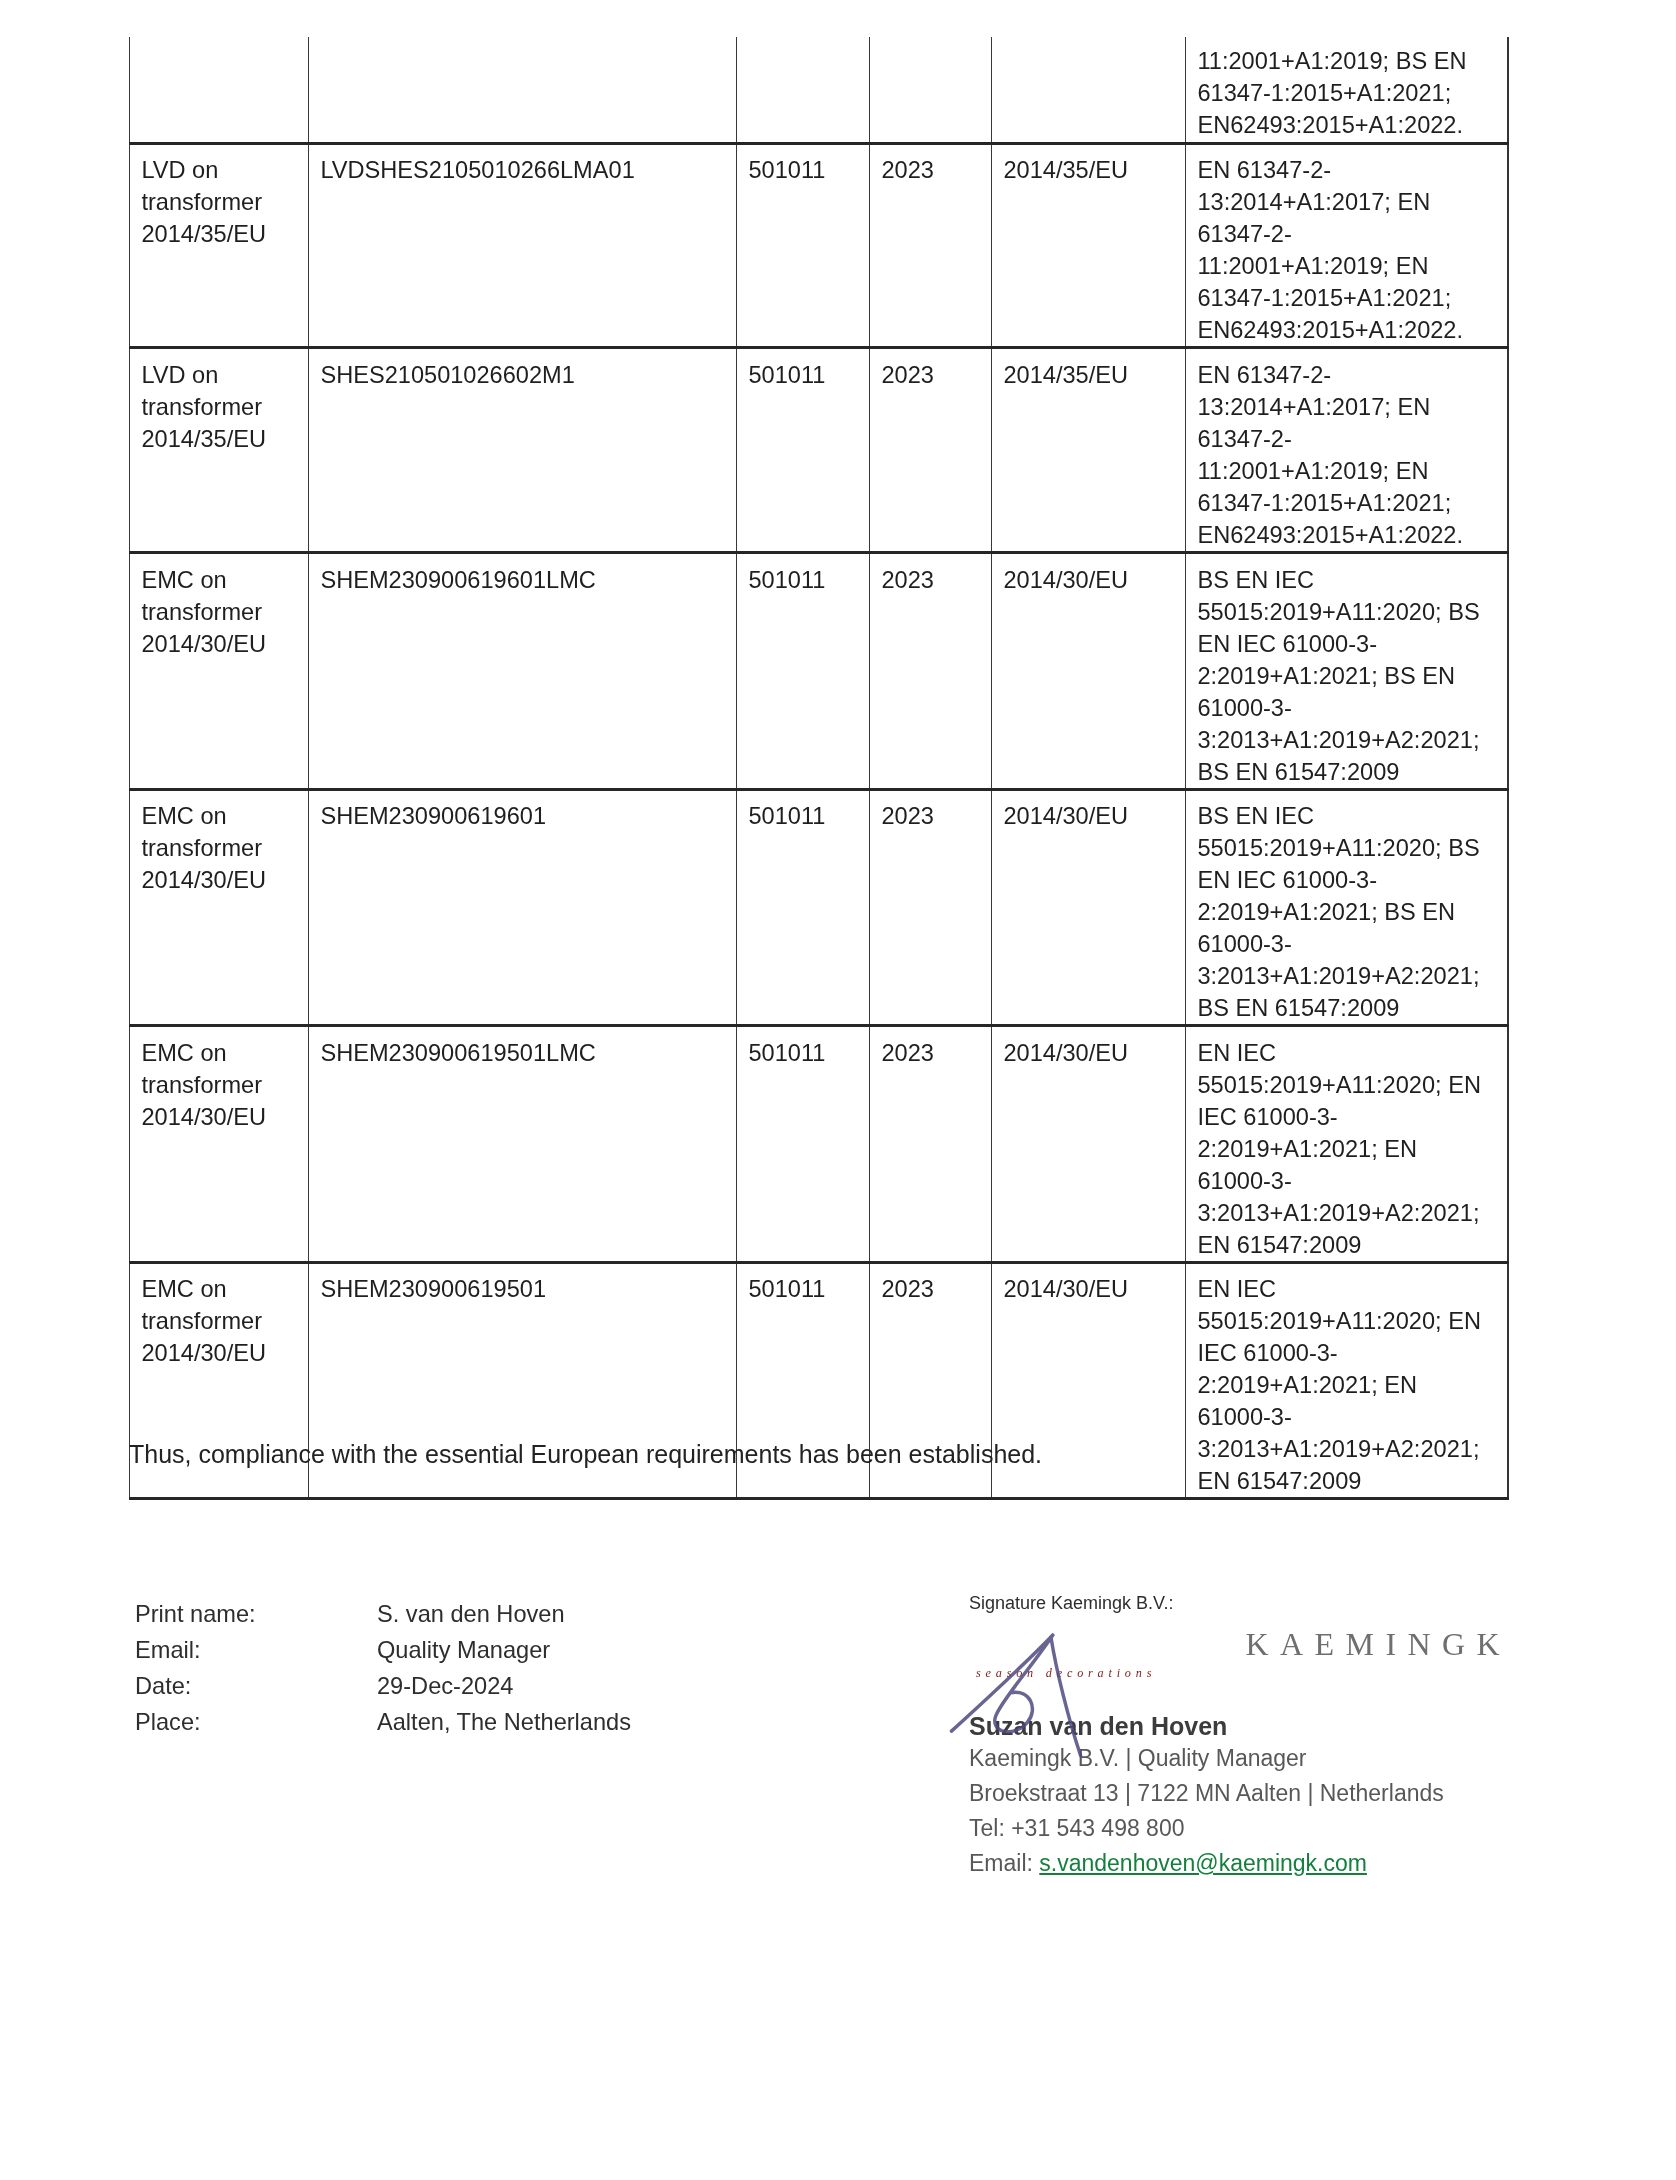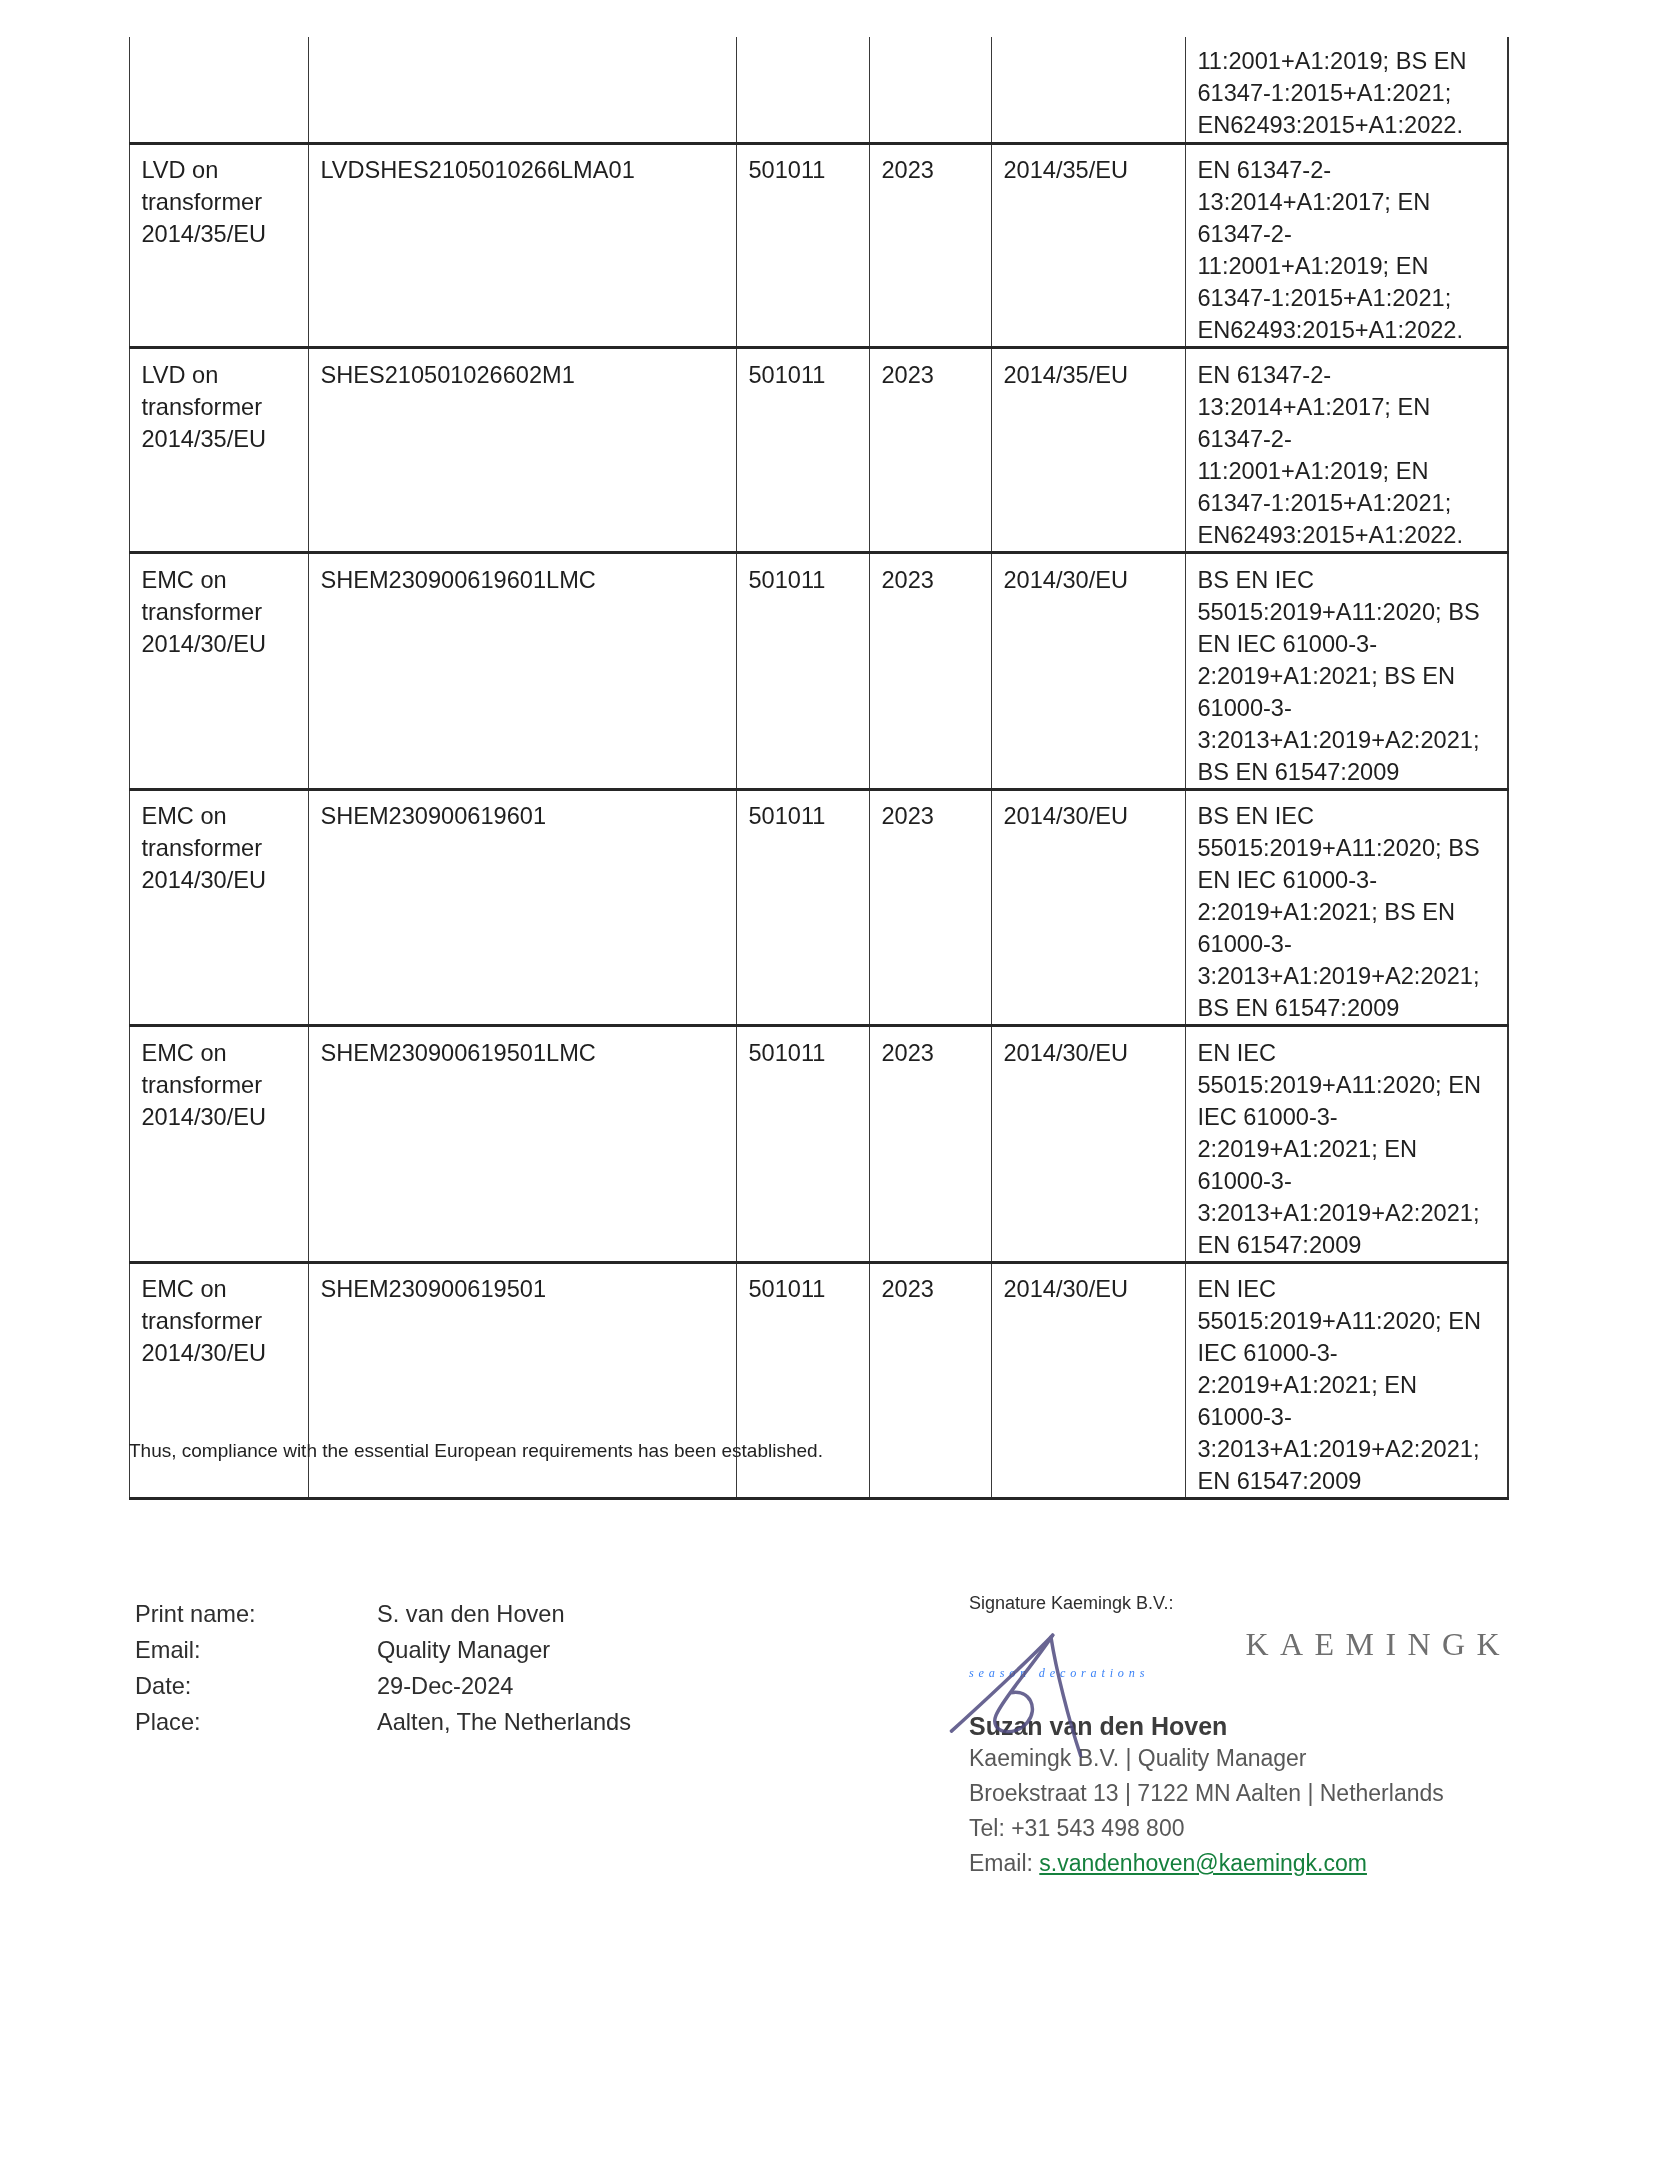--- a/index.html
+++ b/index.html
@@ -34,21 +34,21 @@
   .doc-table tr.r1 td{height:190px;}
   .doc-table tr.r2 td{height:191px;}
   .doc-table tr.r3 td{height:218px;}
   .doc-table tr.r4 td{height:220px;}
   .doc-table tr.r5 td{height:221px;}
   .doc-table tr.r6 td{height:222px;}
 
   
   .thus{
     position:absolute;left:129px;top:1440px;
-    font-size:19px;color:#222;
+    font-size:25px;color:#222;
   }
 
   
   .signoff{
     position:absolute;left:135px;top:1601px;
     display:grid;grid-template-columns:242px auto;
     grid-auto-rows:36px;
     font-size:23.6px;color:#2e2e2e;
   }
 
@@ -57,24 +57,24 @@
     position:absolute;left:969px;top:1593px;width:542px;
   }
   .sig-heading{font-size:18px;color:#2e2e2e;}
   .logo-text{
     margin-top:12.2px;
     font-family:"Liberation Serif", serif;
     font-size:32px;letter-spacing:11.4px;
     color:#6f6f6f;filter:blur(0.4px);text-align:right;
   }
   .logo-tagline{
-    margin-top:2.6px;
+    margin-top:2.6px;margin-left:7px;
     font-family:"Liberation Serif", serif;
     font-style:italic;font-size:12.2px;letter-spacing:4.8px;
-    color:#3b82f6;filter:blur(0.5px);
+    color:#7f1d1d;filter:blur(0.5px);
   }
   .sig-name{
     margin-top:31px;
     font-size:25px;font-weight:bold;color:#3c3c3c;
   }
   .sig-line{font-size:23px;line-height:35px;color:#585858;}
   .sig-line:first-of-type{margin-top:3.5px;}
   .email-link{color:#15803d;text-decoration:underline;cursor:pointer;}
   .signature-svg{
     position:absolute;left:-28px;top:35px;

